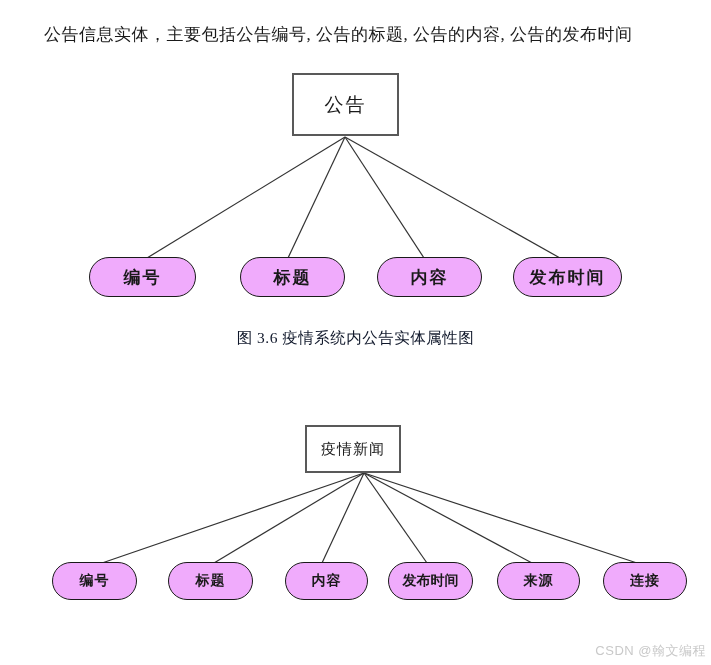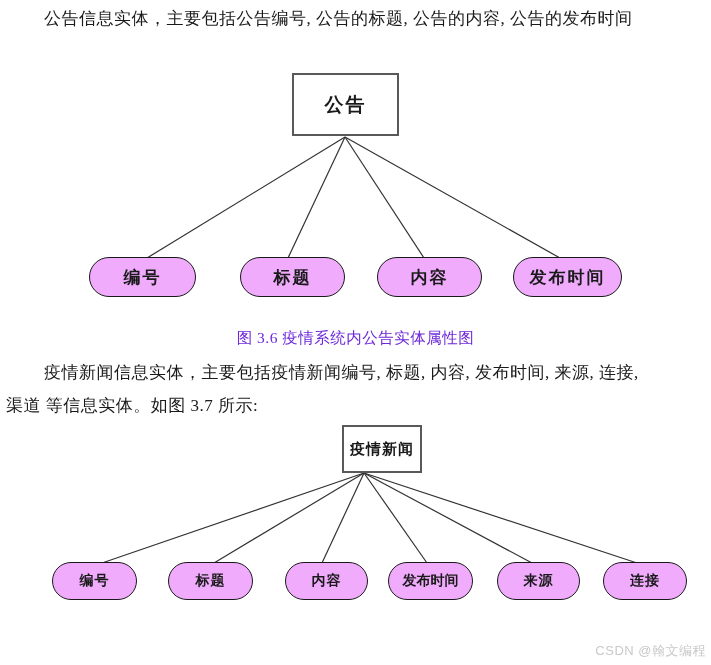--- a/index.html
+++ b/index.html
@@ -15,41 +15,41 @@
   }
   .para {
     position: absolute;
     left: 6px;
     width: 699px;
     font-size: 17px;
     line-height: 33px;
     letter-spacing: 0.5px;
   }
   .para .line { display: block; white-space: nowrap; }
-  .para .indent { padding-left: 38px; }
+  .para .indent { padding-left: 38px; margin-top: 16px; }
   .p1 { top: 2px; }
   .p2 { top: 356px; }
   .connectors {
     position: absolute;
     left: 0; top: 0;
     width: 711px; height: 665px;
     pointer-events: none;
   }
   .entity-rect {
     position: absolute;
     border: 2px solid #595959;
     background: #ffffff;
     display: flex;
     align-items: center;
     justify-content: center;
-    font-weight: bold;
+    font-weight: normal;
     letter-spacing: 2px;
   }
   .rect-d1 { left: 292px; top: 73px; width: 107px; height: 63px; font-size: 19px; }
-  .rect-d2 { left: 342px; top: 425px; width: 80px; height: 48px; font-size: 15px; letter-spacing: 1px; }
+  .rect-d2 { left: 305px; top: 425px; width: 96px; height: 48px; font-size: 15px; letter-spacing: 1px; }
   .pill {
     position: absolute;
     border: 1.5px solid #1a1a1a;
     background: #f0abfc;
     display: flex;
     align-items: center;
     justify-content: center;
     font-weight: bold;
   }
   .pill-d1 { top: 257px; height: 40px; border-radius: 20px; font-size: 17px; letter-spacing: 2px; }
@@ -64,21 +64,21 @@
   .d2-a3 { left: 388px; width: 85px; letter-spacing: 0; }
   .d2-a4 { left: 497px; width: 83px; }
   .d2-a5 { left: 603px; width: 84px; }
   .caption {
     position: absolute;
     left: 0;
     width: 711px;
     text-align: center;
     font-size: 15.5px;
     letter-spacing: 0.5px;
-    color: #6d28d9;
+    color: #0f172a;
   }
   .cap1 { top: 328px; }
   .cap2 { top: 628px; }
   .watermark {
     position: absolute;
     right: 5px;
     top: 642px;
     font-size: 13px;
     color: #c9c9c9;
     font-family: "Liberation Sans", sans-serif;
@@ -107,24 +107,20 @@
     <line x1="364" y1="473" x2="637" y2="563" stroke="#333333" stroke-width="1.2"></line>
   </svg>
 
   <div class="entity-rect rect-d1">公告</div>
   <div class="pill pill-d1 d1-a0">编号</div>
   <div class="pill pill-d1 d1-a1">标题</div>
   <div class="pill pill-d1 d1-a2">内容</div>
   <div class="pill pill-d1 d1-a3">发布时间</div>
   <div class="caption cap1">图 3.6 疫情系统内公告实体属性图</div>
 
-  <p class="para p2">
-    <span class="line indent">疫情新闻信息实体，主要包括疫情新闻编号, 标题, 内容, 发布时间, 来源, 连接,</span>
-    <span class="line">渠道 等信息实体。如图 3.7 所示:</span>
-  </p>
 
   <div class="entity-rect rect-d2">疫情新闻</div>
   <div class="pill pill-d2 d2-a0">编号</div>
   <div class="pill pill-d2 d2-a1">标题</div>
   <div class="pill pill-d2 d2-a2">内容</div>
   <div class="pill pill-d2 d2-a3">发布时间</div>
   <div class="pill pill-d2 d2-a4">来源</div>
   <div class="pill pill-d2 d2-a5">连接</div>
 
   <div class="watermark">CSDN @翰文编程</div>

